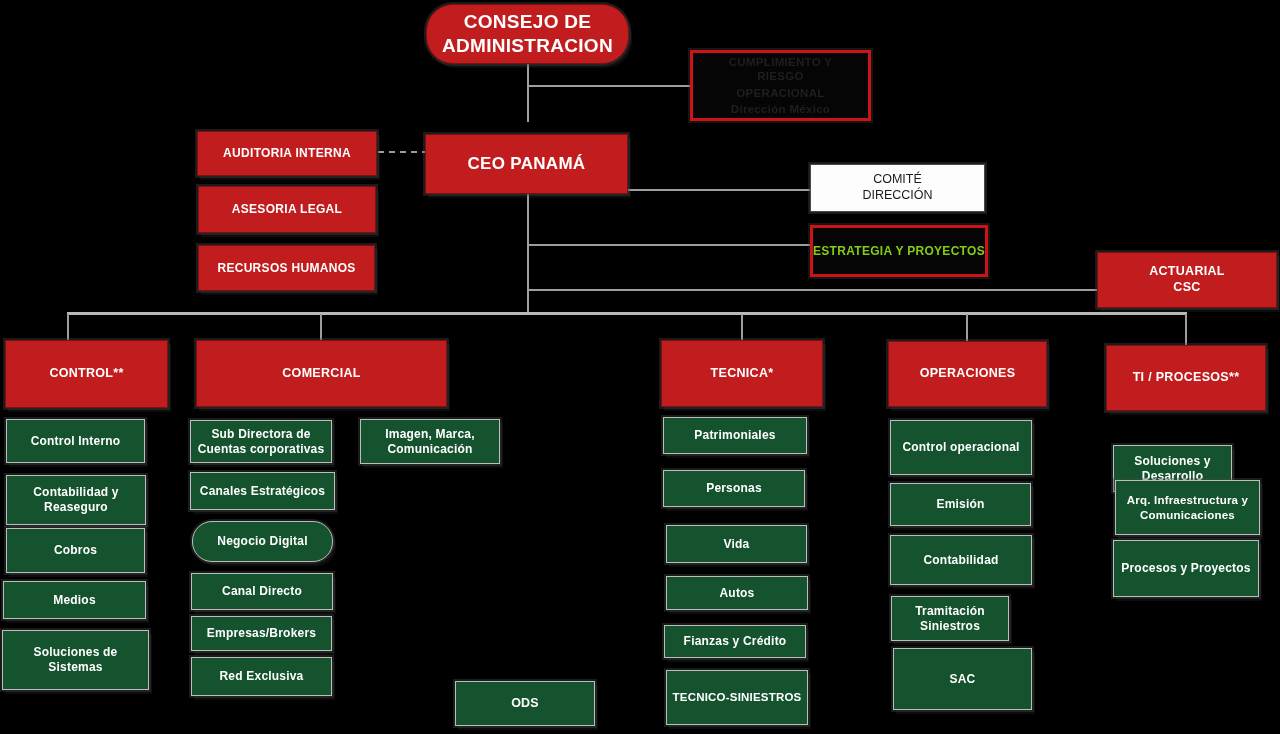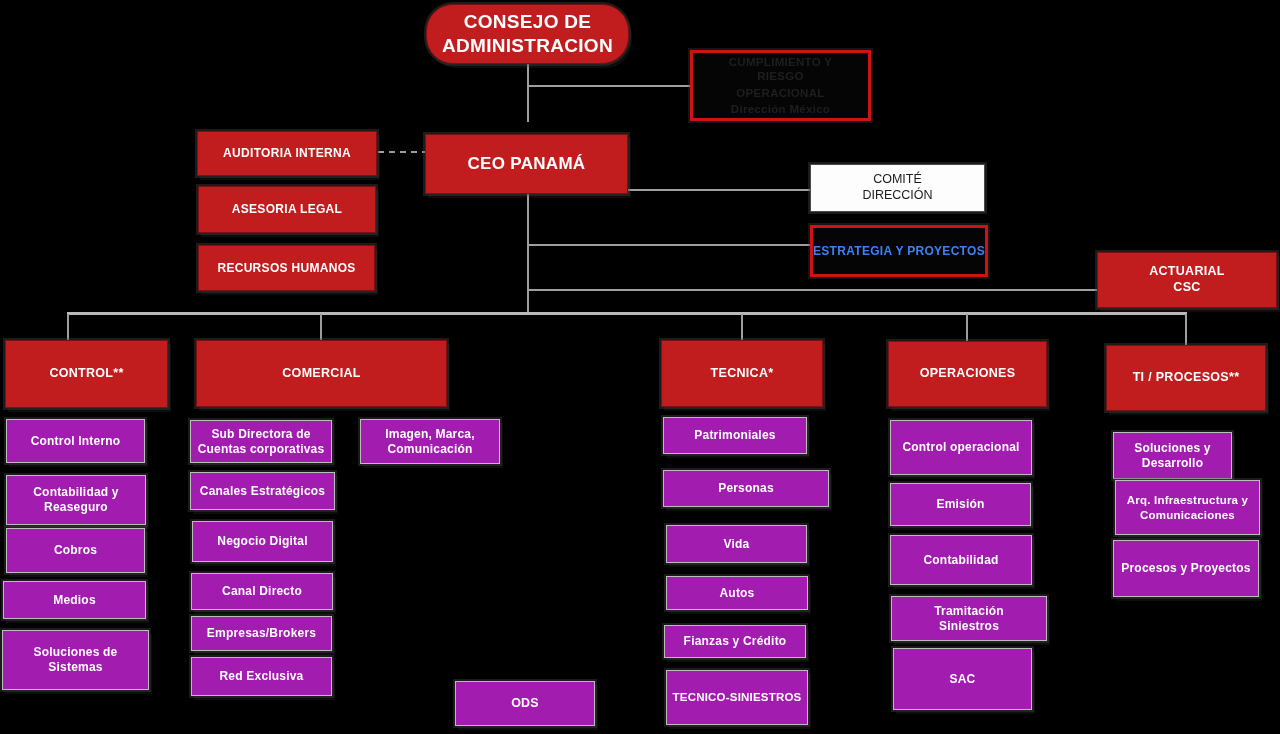--- a/index.html
+++ b/index.html
@@ -11,35 +11,35 @@
   .box{
     position:absolute;display:flex;align-items:center;justify-content:center;
     text-align:center;box-sizing:border-box;line-height:1.25;
   }
   .red{
     background:#c21d1e;color:#fff;font-weight:bold;letter-spacing:.3px;
     border:1px solid #7e1012;
     box-shadow:0 0 0 2px rgba(70,70,70,.38), 3px 4px 0 rgba(90,90,90,.14);
   }
   .gray{
-    background:#a21caf;color:#fff;font-weight:bold;letter-spacing:.2px;
+    background:#14532d;color:#fff;font-weight:bold;letter-spacing:.2px;
     border:1px solid #bdbdbd;
     box-shadow:0 0 0 2px rgba(70,70,70,.38), 3px 4px 0 rgba(90,90,90,.14);
   }
   .white{
     background:#fdfdfd;color:#1b1b1b;font-weight:normal;
     border:1px solid #4a4a4a;
     box-shadow:0 0 0 2px rgba(70,70,70,.38);
   }
   .outlined{
     background:#050505;border:3px solid #cc1416;font-weight:bold;letter-spacing:.3px;
     box-shadow:0 0 0 2px rgba(70,70,70,.3);
   }
   .outlined.dark1{color:#1f1f1f;}
-  .outlined.dark2{color:#3b82f6;}
+  .outlined.dark2{color:#84cc16;}
   .line{position:absolute;background:#9e9e9e;}
   .line.bright{background:#b9b9b9;}
   .line.dashed{
     background:repeating-linear-gradient(90deg,#9e9e9e 0 6px,transparent 6px 11px);
   }
   .fs11{font-size:11.5px;}
   .fs12{font-size:12px;}
   .fs13{font-size:12.5px;}
   .fs15{font-size:19px;border-radius:27px;}
   .fs17{font-size:17px;}
@@ -131,40 +131,40 @@
 <div class="box gray fs12" style="left:2px;top:630px;width:147px;height:60px;padding:0 2px;">
   <span>Soluciones de Sistemas</span>
 </div>
 
 <div class="box gray fs12" style="left:190px;top:420px;width:142px;height:43px;padding:0 2px;">
   <span>Sub Directora de Cuentas corporativas</span>
 </div>
 <div class="box gray fs12" style="left:190px;top:472px;width:145px;height:38px;padding:0 2px;">
   <span>Canales Estratégicos</span>
 </div>
-<div class="box gray fs12" style="left:192px;top:521px;width:141px;height:41px;">
+<div class="box gray fs12" style="left:192px;top:521px;width:141px;height:41px;border-radius:20px;">
   <span>Negocio Digital</span>
 </div>
 <div class="box gray fs12" style="left:191px;top:573px;width:142px;height:37px;">
   <span>Canal Directo</span>
 </div>
 <div class="box gray fs12" style="left:191px;top:616px;width:141px;height:35px;">
   <span>Empresas/Brokers</span>
 </div>
 <div class="box gray fs12" style="left:191px;top:657px;width:141px;height:39px;">
   <span>Red Exclusiva</span>
 </div>
 <div class="box gray fs12" style="left:360px;top:419px;width:140px;height:45px;padding:0 6px;">
   <span>Imagen, Marca, Comunicación</span>
 </div>
 
 <div class="box gray fs12" style="left:663px;top:417px;width:144px;height:37px;">
   <span>Patrimoniales</span>
 </div>
-<div class="box gray fs12" style="left:663px;top:470px;width:166px;height:37px;">
+<div class="box gray fs12" style="left:663px;top:470px;width:142px;height:37px;">
   <span>Personas</span>
 </div>
 <div class="box gray fs12" style="left:666px;top:525px;width:141px;height:38px;">
   <span>Vida</span>
 </div>
 <div class="box gray fs12" style="left:666px;top:576px;width:142px;height:34px;">
   <span>Autos</span>
 </div>
 <div class="box gray fs12" style="left:664px;top:625px;width:142px;height:33px;">
   <span>Fianzas y Crédito</span>
@@ -175,28 +175,28 @@
 
 <div class="box gray fs12" style="left:890px;top:420px;width:142px;height:55px;padding:0 2px;">
   <span>Control operacional</span>
 </div>
 <div class="box gray fs12" style="left:890px;top:483px;width:141px;height:43px;">
   <span>Emisión</span>
 </div>
 <div class="box gray fs12" style="left:890px;top:535px;width:142px;height:50px;">
   <span>Contabilidad</span>
 </div>
-<div class="box gray fs12" style="left:891px;top:596px;width:156px;height:45px;padding:0 18px;">
+<div class="box gray fs12" style="left:891px;top:596px;width:118px;height:45px;padding:0 18px;">
   <span>Tramitación Siniestros</span>
 </div>
 <div class="box gray fs12" style="left:893px;top:648px;width:139px;height:62px;">
   <span>SAC</span>
 </div>
 
-<div class="box gray fs12" style="left:1113px;top:432px;width:119px;height:47px;padding:0 20px;">
+<div class="box gray fs12" style="left:1113px;top:445px;width:119px;height:47px;padding:0 20px;">
   <span>Soluciones y Desarrollo</span>
 </div>
 <div class="box gray fs11" style="left:1115px;top:480px;width:145px;height:55px;padding:0 2px;">
   <span>Arq. Infraestructura y Comunicaciones</span>
 </div>
 <div class="box gray fs12" style="left:1113px;top:540px;width:146px;height:57px;">
   <span>Procesos y Proyectos</span>
 </div>
 
 <div class="box gray fs13" style="left:455px;top:681px;width:140px;height:45px;">

